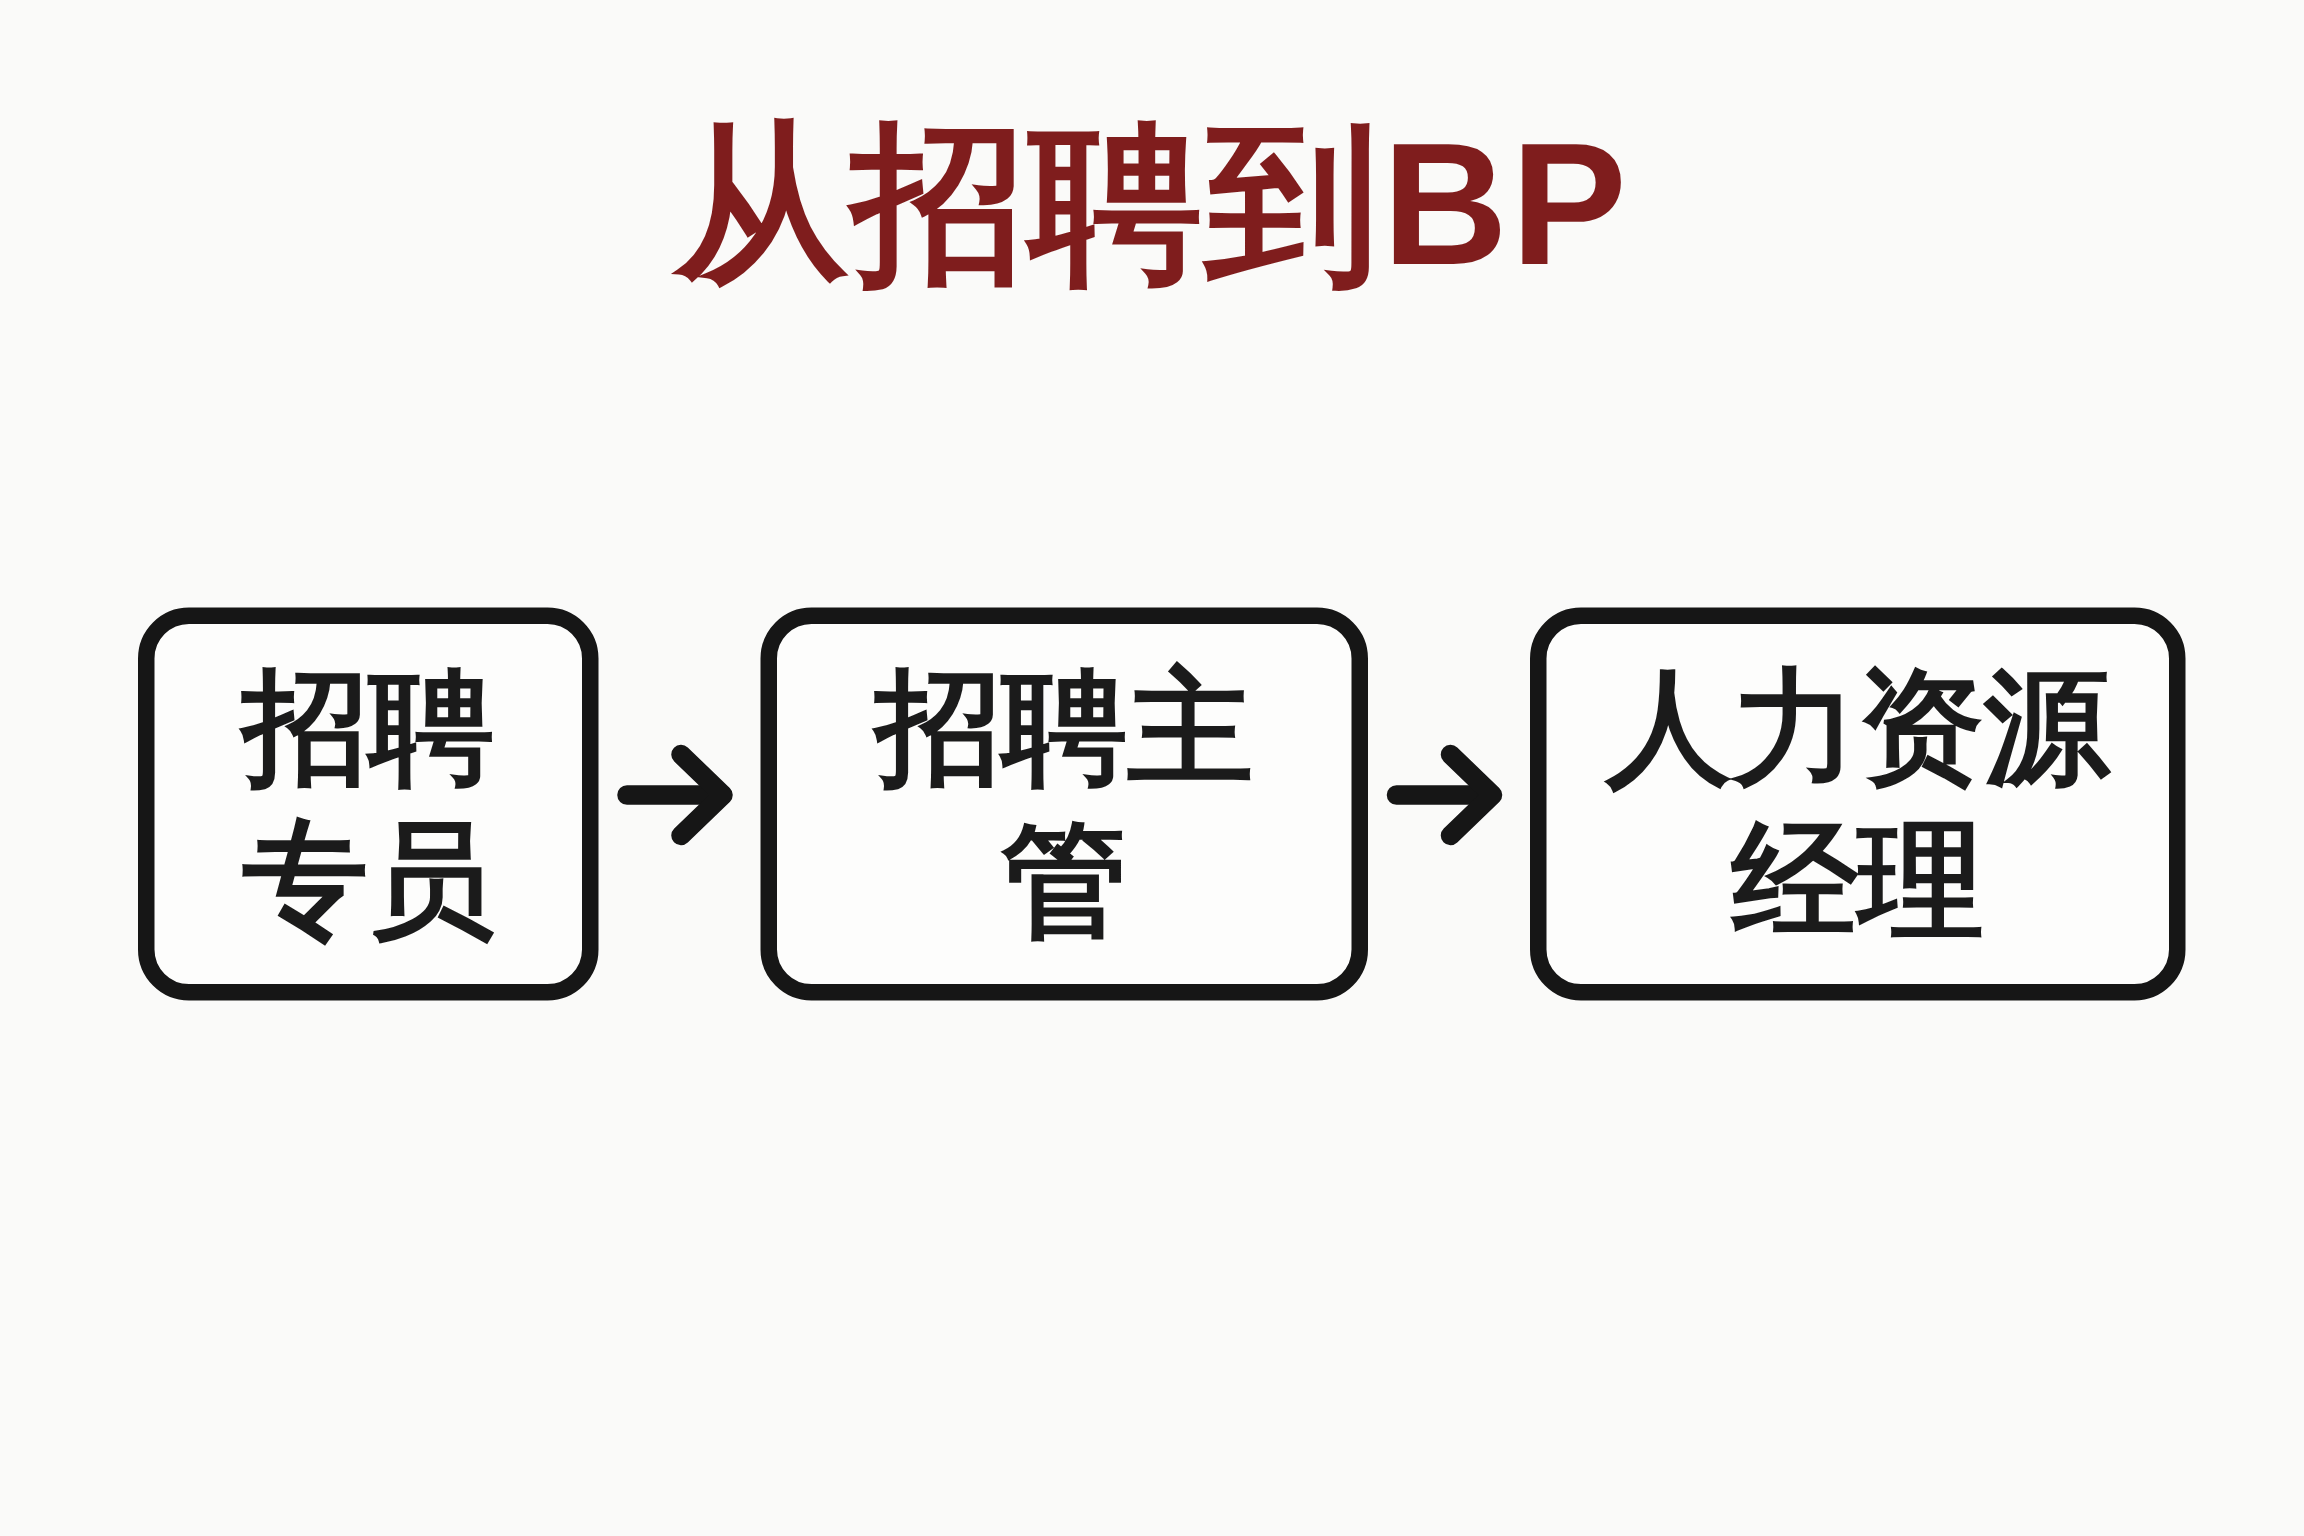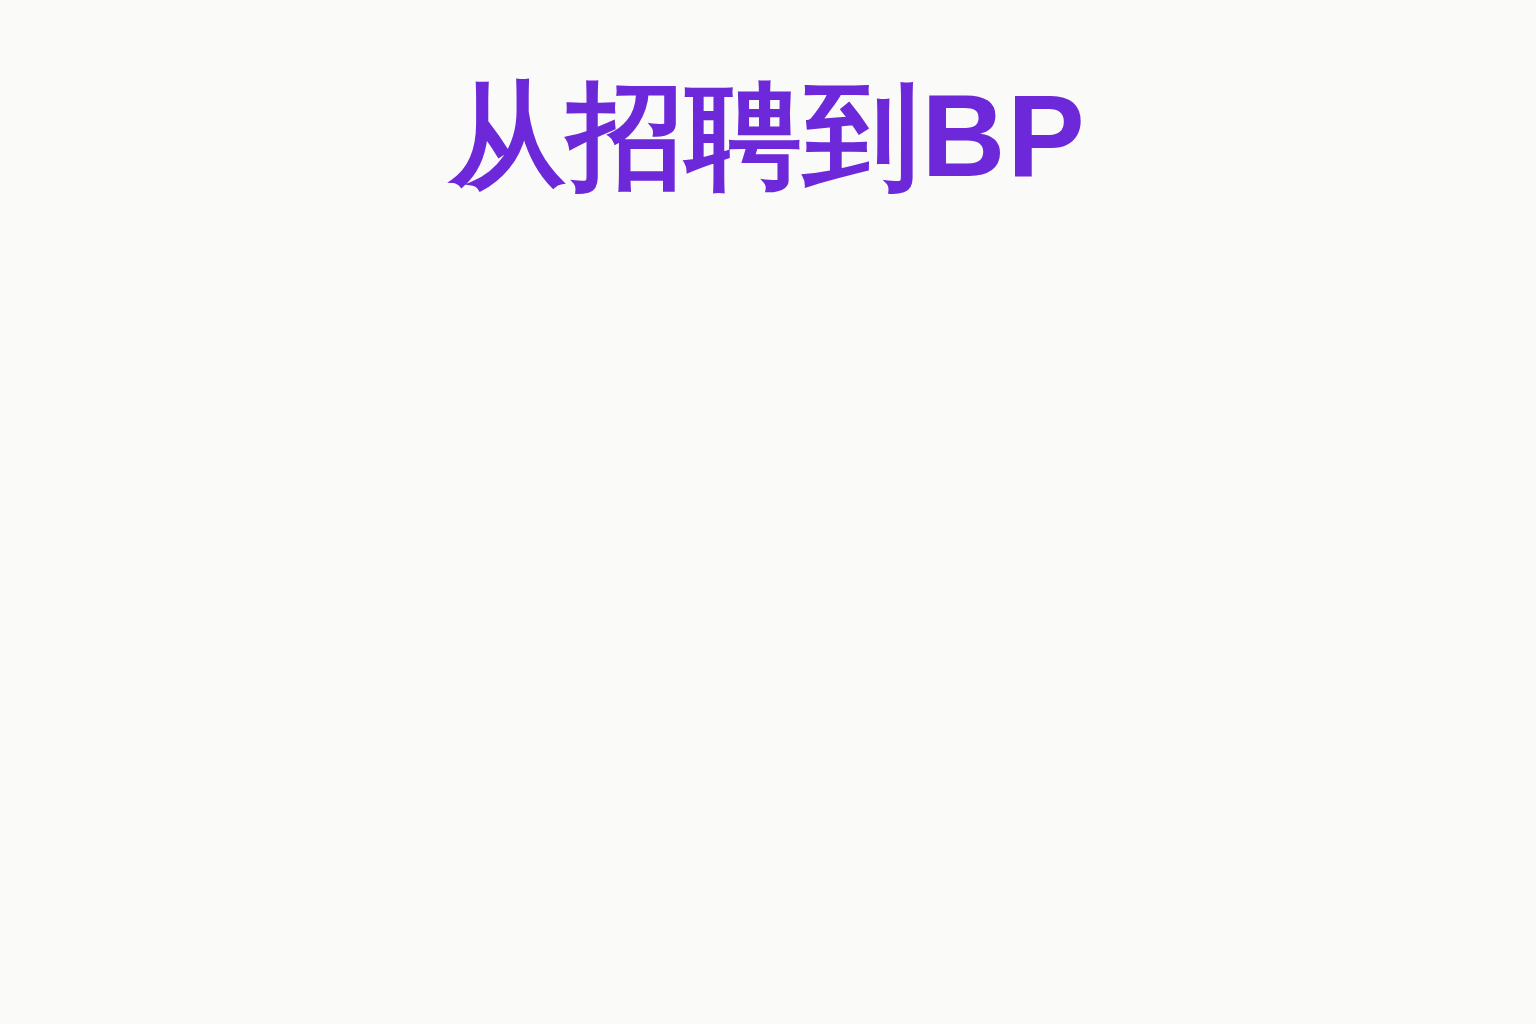--- a/index.html
+++ b/index.html
@@ -15,21 +15,21 @@
     background: #fafaf9;
   }
   .title {
     position: absolute;
     top: 64px;
     left: 0;
     width: 100%;
     text-align: center;
     font-size: 116px;
     font-weight: 900;
-    color: #6d28d9;
+    color: #7f1d1d;
     letter-spacing: 2px;
     line-height: 1.25;
   }
   .flow-row {
     position: absolute;
     top: 405px;
     left: 92px;
     display: flex;
     align-items: stretch;
     height: 262px;
@@ -63,13 +63,39 @@
     margin-top: -12px;
   }
 </style>
 </head>
 <body>
 
 <div class="page">
 
   <div class="title">从招聘到BP</div>
 
+  <div class="flow-row">
+
+    <div class="node node-1">招聘
+专员</div>
+
+    <div class="arrow-wrap">
+      <svg width="86" height="86" viewBox="0 0 86 86" fill="none">
+        <path d="M8 43 H66" stroke="#161616" stroke-width="13" stroke-linecap="round"></path>
+        <path d="M44 16 L72 43 L44 70" stroke="#161616" stroke-width="13" stroke-linecap="round" stroke-linejoin="round" fill="none"></path>
+      </svg>
+    </div>
+
+    <div class="node node-2">招聘主
+管</div>
+
+    <div class="arrow-wrap">
+      <svg width="86" height="86" viewBox="0 0 86 86" fill="none">
+        <path d="M8 43 H66" stroke="#161616" stroke-width="13" stroke-linecap="round"></path>
+        <path d="M44 16 L72 43 L44 70" stroke="#161616" stroke-width="13" stroke-linecap="round" stroke-linejoin="round" fill="none"></path>
+      </svg>
+    </div>
+
+    <div class="node node-3">人力资源
+经理</div>
+
+  </div>
 </div>
 
 </body></html>

